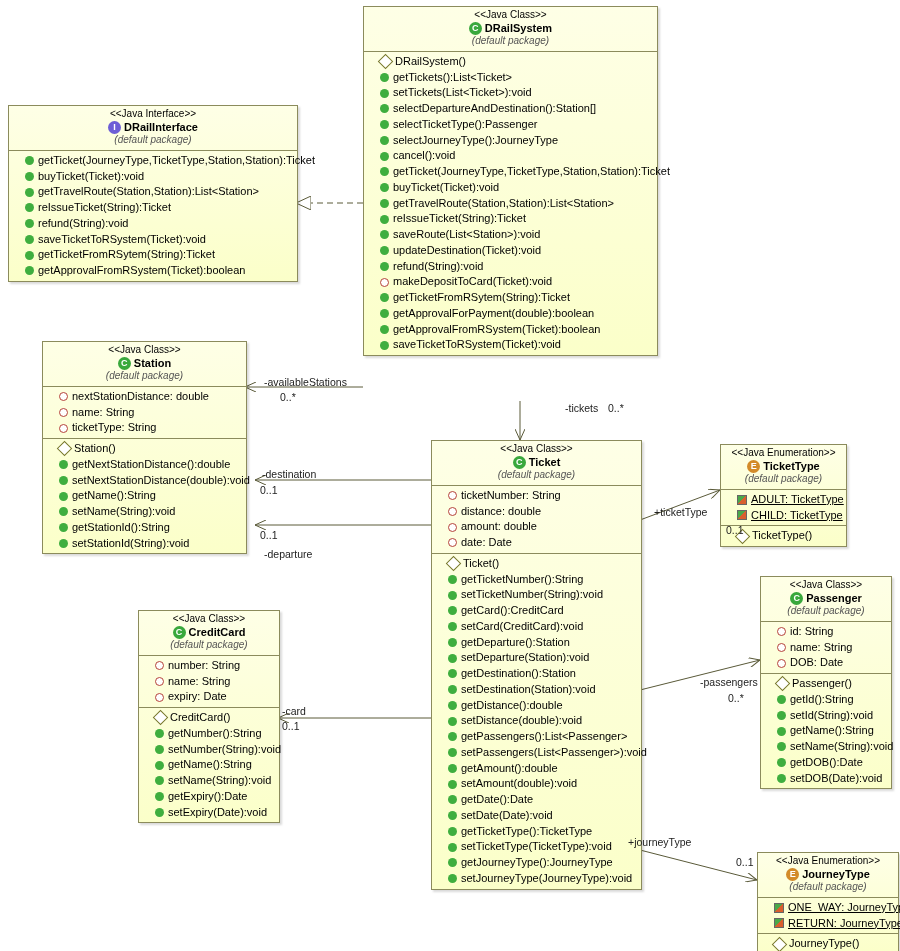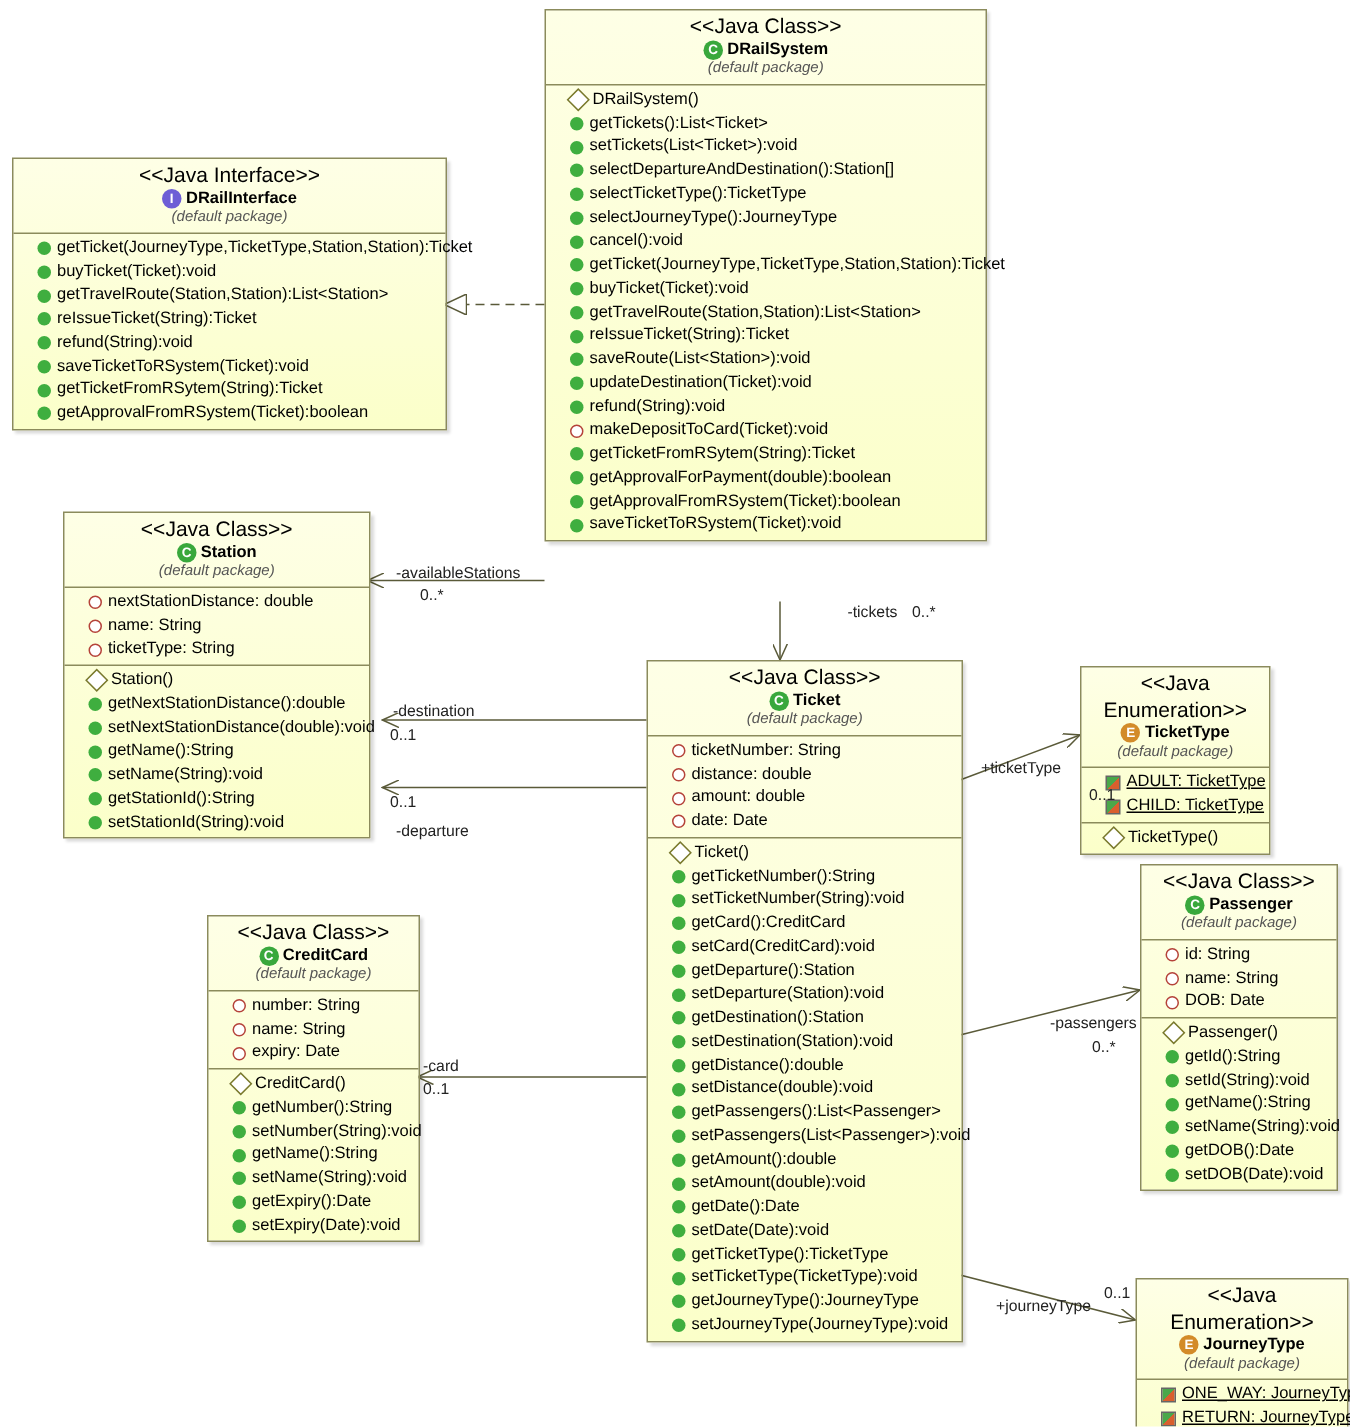--- a/index.html
+++ b/index.html
@@ -17,21 +17,21 @@
     border:1px solid #8b8b5c;
     background:linear-gradient(#feffe6,#fbffc9);
     box-shadow:2px 2px 2px rgba(0,0,0,.15);
   }
   .header{
     text-align:center;
     border-bottom:1px solid #8b8b5c;
     padding:2px 6px 3px 6px;
     line-height:1.25;
   }
-  .stereo{font-size:14px;}
+  .stereo{font-size:10px;}
   .pkg{font-size:10px;font-style:italic;color:#555;}
   .name{
     font-weight:bold;
     display:flex;
     align-items:center;
     justify-content:center;
     gap:3px;
   }
   .badge{
     display:inline-flex;
@@ -122,21 +122,21 @@
 
 <span class="label" style="left:282px;top:705px;">-card</span>
 <span class="label" style="left:282px;top:720px;">0..1</span>
 
 <span class="label" style="left:654px;top:506px;">+ticketType</span>
 <span class="label" style="left:726px;top:524px;">0..1</span>
 
 <span class="label" style="left:700px;top:676px;">-passengers</span>
 <span class="label" style="left:728px;top:692px;">0..*</span>
 
-<span class="label" style="left:664px;top:836px;margin-top:29px;">+journeyType</span>
+<span class="label" style="left:628px;top:836px;">+journeyType</span>
 <span class="label" style="left:736px;top:856px;">0..1</span>
 
 <div class="class-box" style="left:8px;top:105px;width:288px;">
   <div class="header">
     <div class="stereo">&lt;&lt;Java Interface&gt;&gt;</div>
     <div class="name">
         <span class="badge badge-i">I</span>
       <span>DRailInterface</span>
       </div>
     <div class="pkg">(default package)</div>
@@ -198,21 +198,21 @@
       <div class="row">
         <span class="vis vis-pub"></span>
         <span>setTickets(List&lt;Ticket&gt;):void</span>
       </div>
       <div class="row">
         <span class="vis vis-pub"></span>
         <span>selectDepartureAndDestination():Station[]</span>
       </div>
       <div class="row">
         <span class="vis vis-pub"></span>
-        <span>selectTicketType():TicketType</span>
+        <span>selectTicketType():Passenger</span>
       </div>
       <div class="row">
         <span class="vis vis-pub"></span>
         <span>selectJourneyType():JourneyType</span>
       </div>
       <div class="row">
         <span class="vis vis-pub"></span>
         <span>cancel():void</span>
       </div>
       <div class="row">

